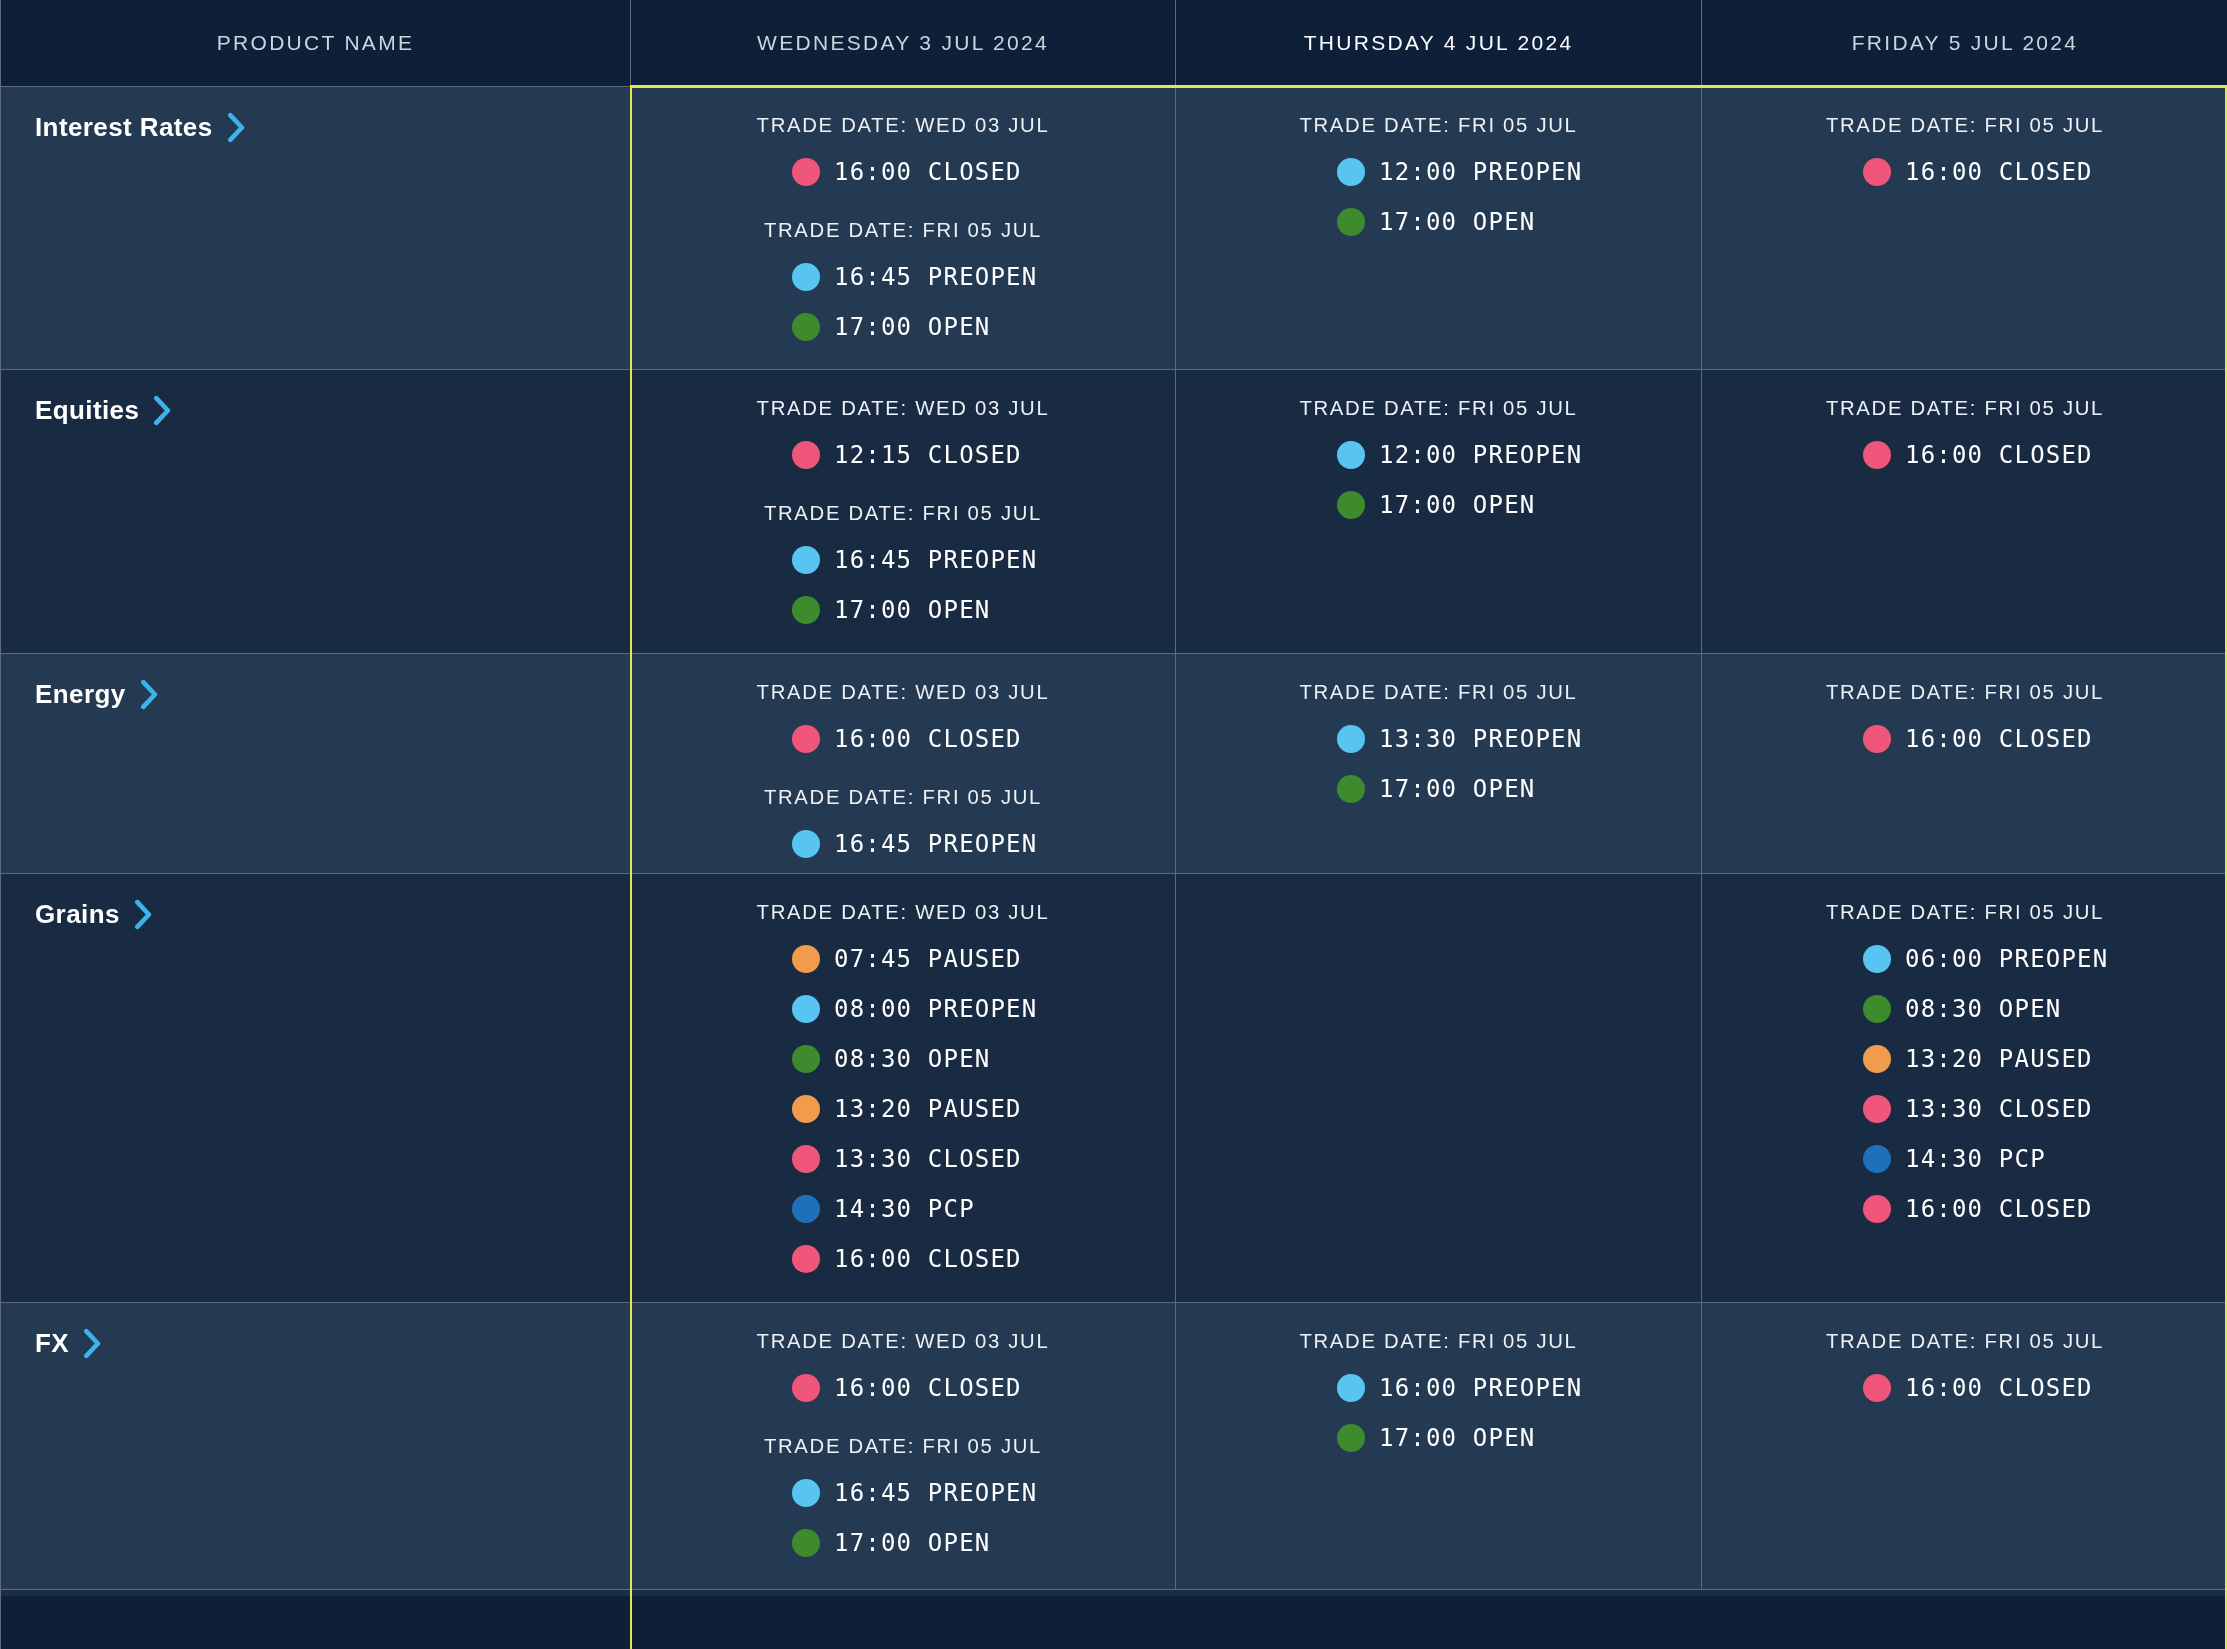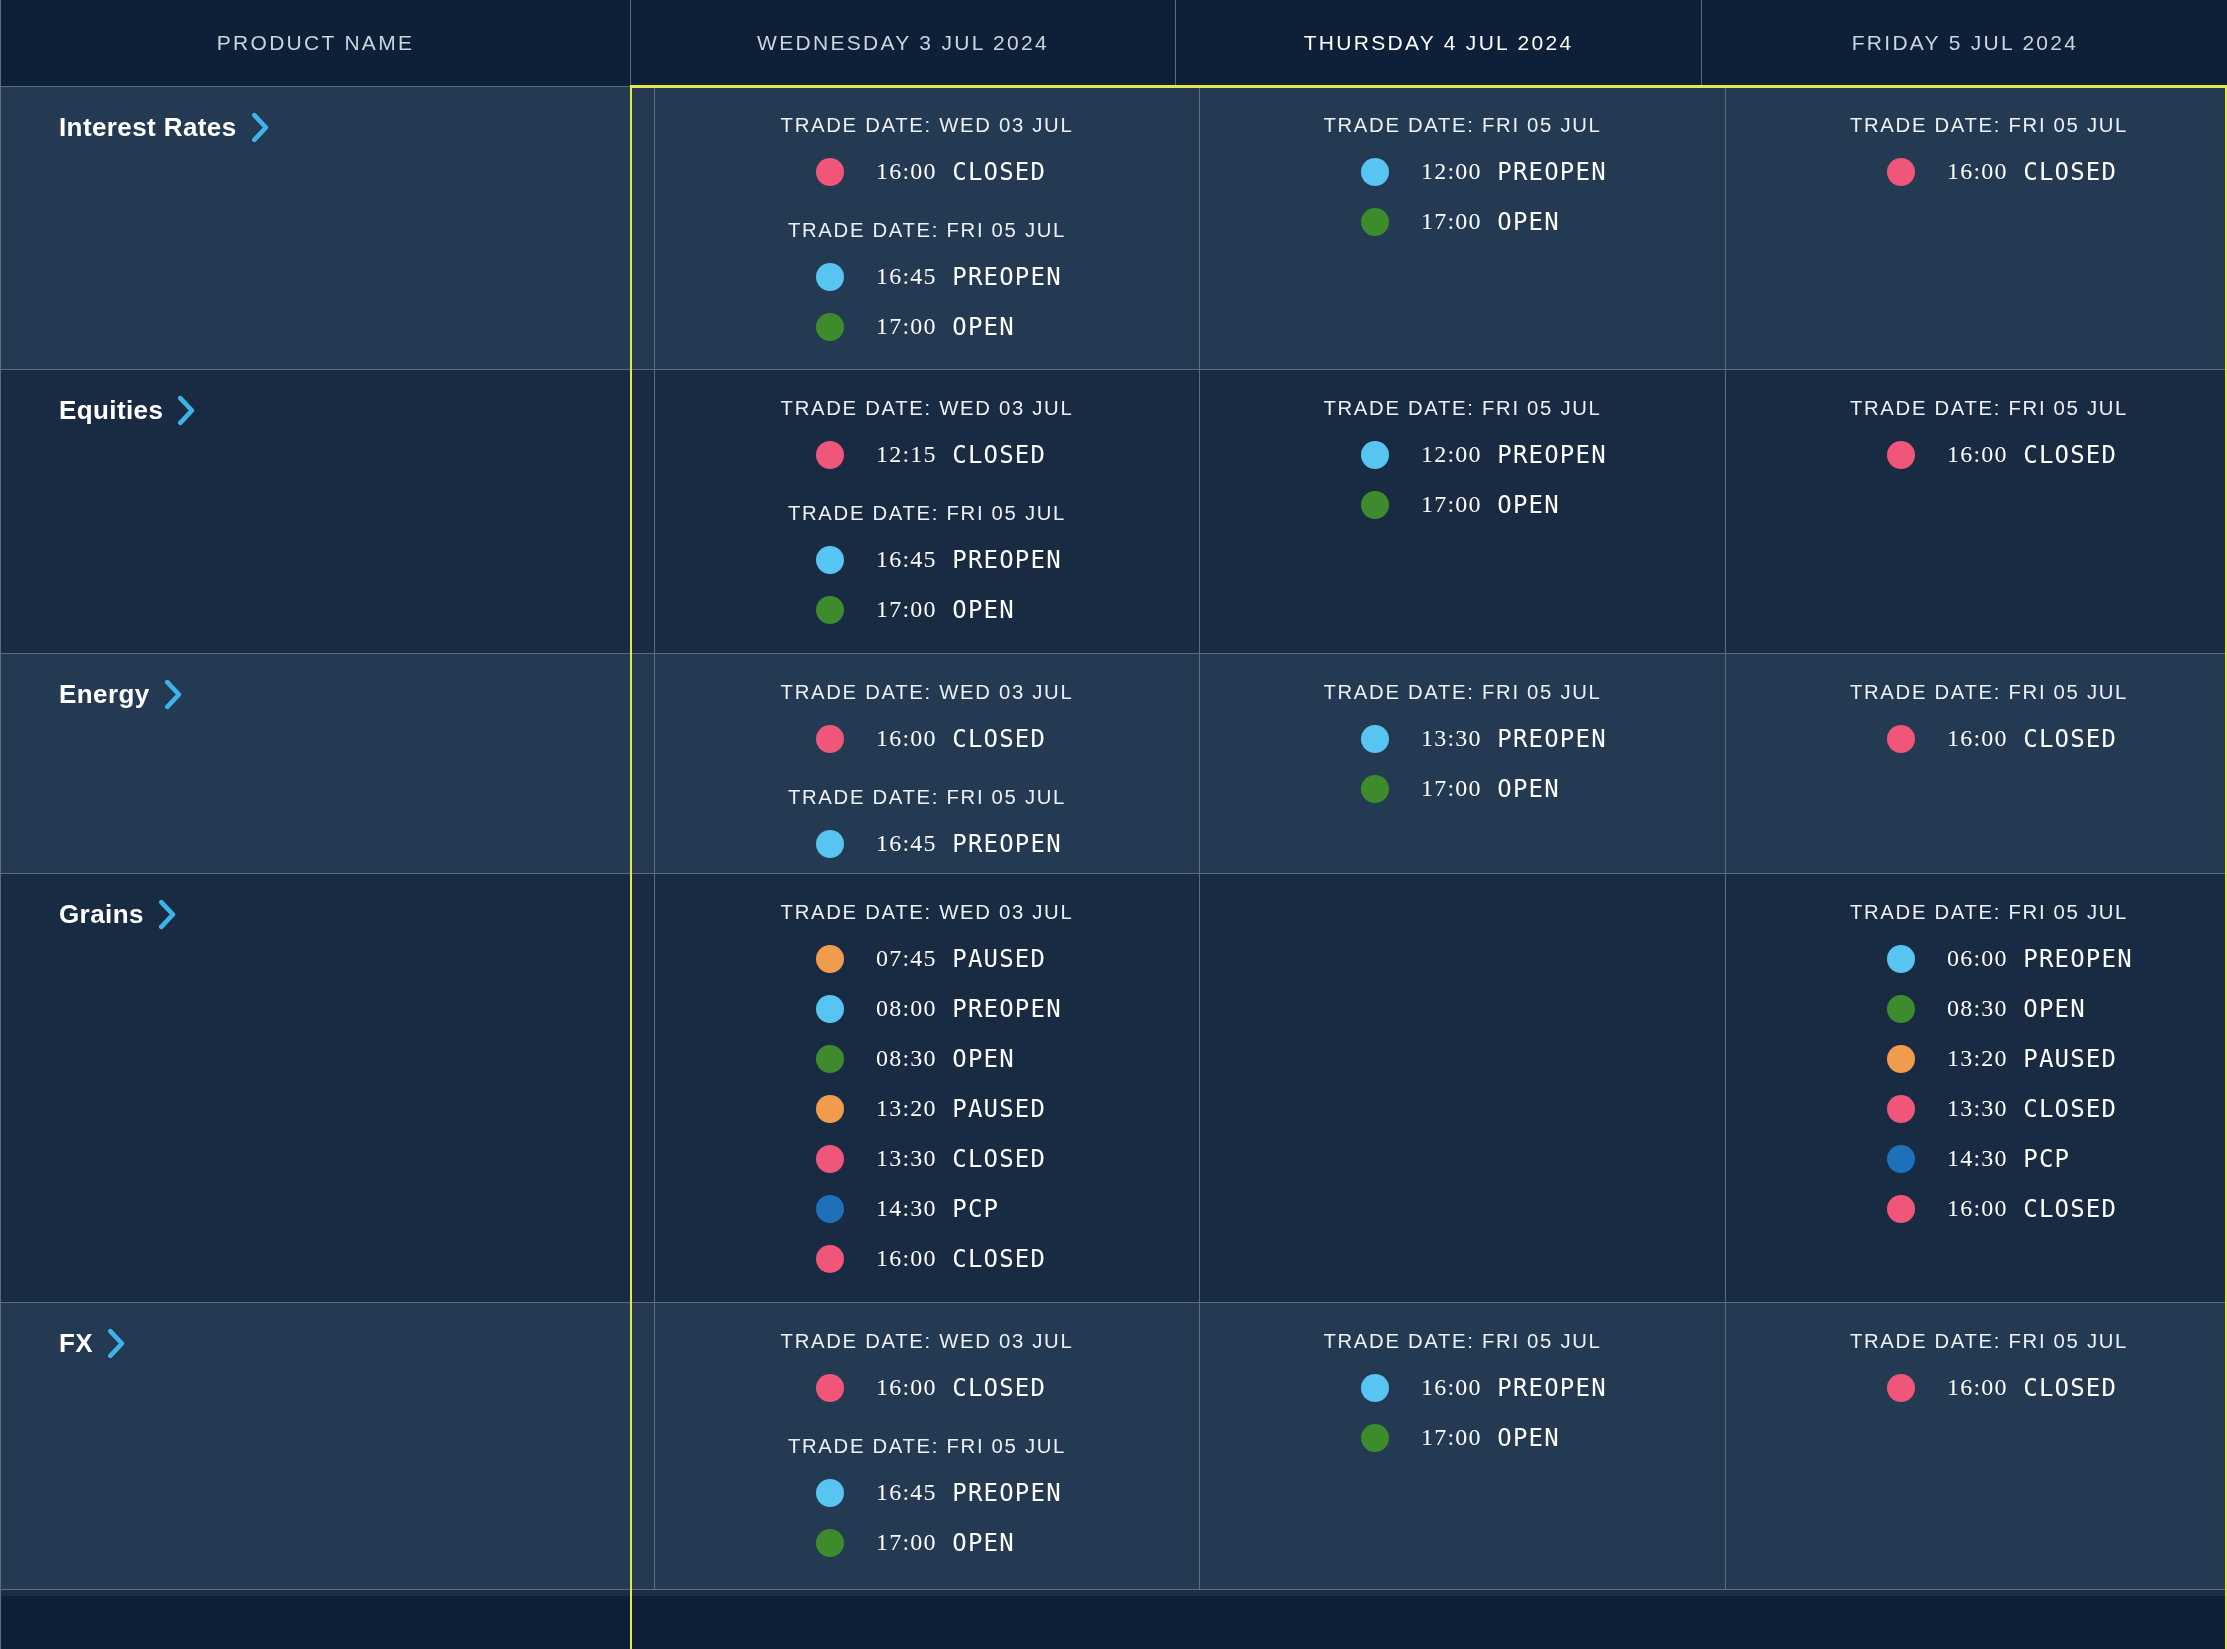--- a/index.html
+++ b/index.html
@@ -25,21 +25,21 @@
     border-right:1.6px solid #5f6b7b;box-sizing:border-box;
     text-transform:uppercase;flex:none;
   }
   .hcell:last-child{border-right:none;}
   .hcell.strong{color:#ffffff;font-weight:400;}
   .c-product{width:630px;}
   .c-wed{width:545px;}
   .c-thu{width:526px;}
   .c-fri{width:526px;}
   
-  .row{display:flex;border-bottom:1.6px solid #5f6b7b;box-sizing:border-box;flex:none;padding-left:24px;}
+  .row{display:flex;border-bottom:1.6px solid #5f6b7b;box-sizing:border-box;flex:none;}
   .row.light{background:#243952;}
   .row.dark{background:#182b43;}
   .cell{border-right:1.6px solid #5f6b7b;box-sizing:border-box;overflow:hidden;flex:none;}
   .cell:last-child{border-right:none;}
   .product-cell{padding:25px 0 0 34px;}
   .product-link{display:inline-flex;align-items:center;gap:14px;cursor:pointer;}
   .product-name{color:#ffffff;font-size:26px;font-weight:600;letter-spacing:0.4px;}
   .chev{display:block;}
   
   .day-cell{padding-top:3.1px;}
@@ -48,21 +48,21 @@
     color:#edf1f6;font-size:20.3px;letter-spacing:1.7px;line-height:27px;
     text-transform:uppercase;white-space:nowrap;
   }
   .tg + .tg .tg-label{margin-top:20.3px;}
   .entry{display:flex;align-items:center;height:50px;padding-left:161px;}
   .dot{width:28px;height:28px;border-radius:50%;flex:none;}
   .etime,.estatus{
     font-family:"DejaVu Sans Mono", monospace;
     color:#ffffff;font-size:24px;letter-spacing:1.2px;white-space:nowrap;
   }
-  .etime{margin-left:32px;font-family:Liberation Serif, serif;}
+  .etime{margin-left:14px;}
   .estatus{margin-left:15.6px;text-align:center;}
   
   .hl{position:absolute;background:#e6e74a;z-index:5;pointer-events:none;}
   .hl-top{left:629px;right:0;top:85px;height:3.1px;}
   .hl-left{left:629px;top:86px;bottom:0;width:2.3px;}
   .hl-right{right:0;top:86px;bottom:0;width:2.3px;}
   
   .next-row-peek{height:5.5px;background:#1b2d46;}
 </style>
 </head>

